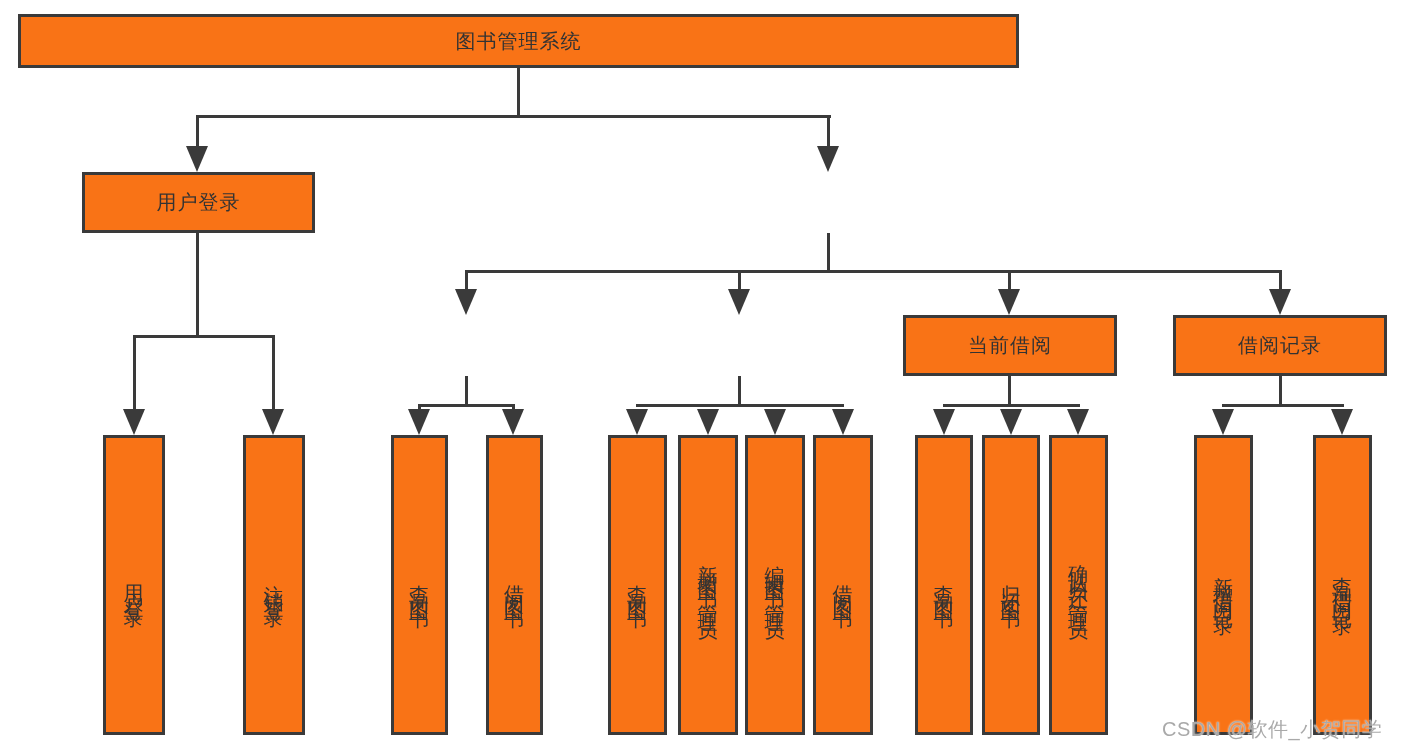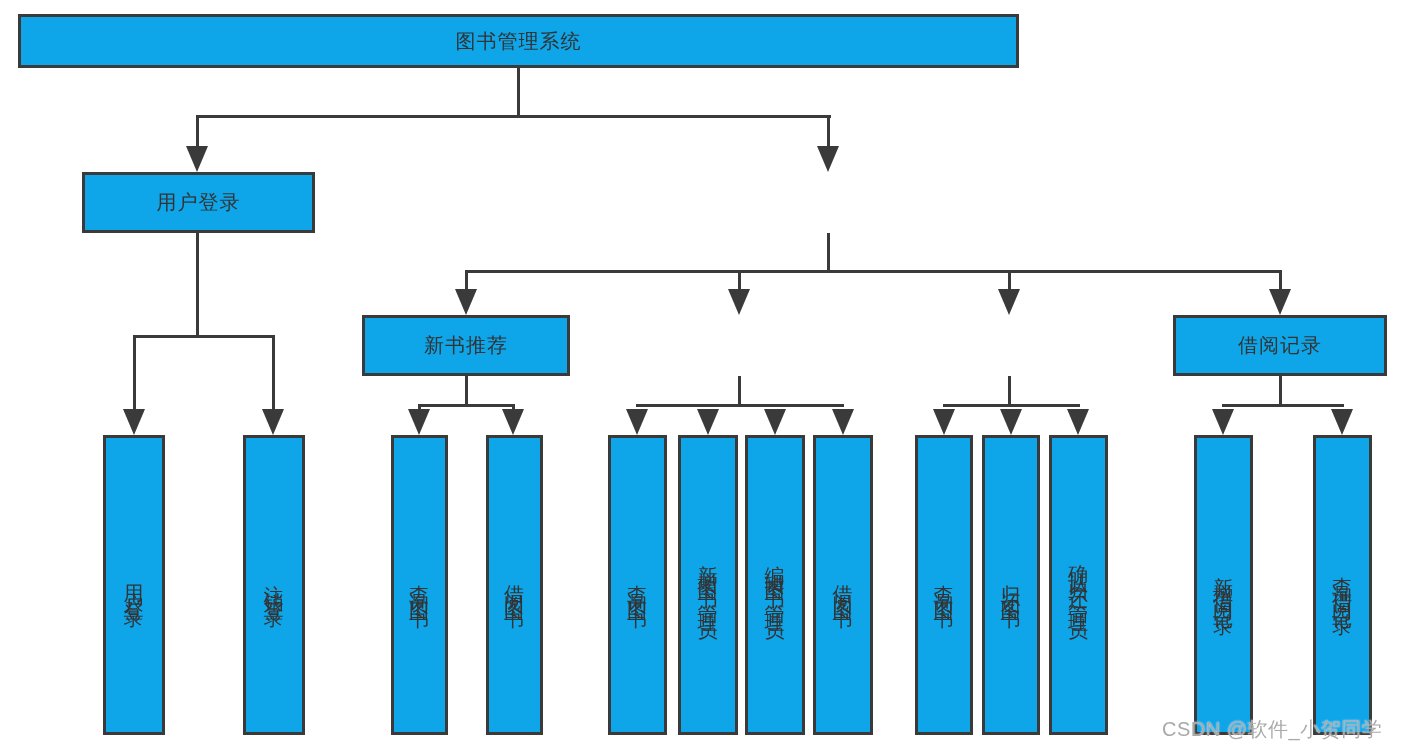--- a/index.html
+++ b/index.html
@@ -2,21 +2,21 @@
 <html><head>
 <meta charset="utf-8">
 <style>
   html,body { margin:0; padding:0; background:#fff; }
   #canvas {
     position:relative; width:1405px; height:747px; background:#ffffff;
     font-family:"Liberation Sans", sans-serif; overflow:hidden;
   }
   .box {
     position:absolute; box-sizing:border-box;
-    border:3px solid #3a3a3a; background:#0ea5e9;
+    border:3px solid #3a3a3a; background:#f97316;
     display:flex; align-items:center; justify-content:center;
     color:#333333; font-size:20px;
   }
   .hbox { letter-spacing:1px; }
   .leaf {
     writing-mode:vertical-rl; text-orientation:mixed;
     letter-spacing:8px; line-height:1;
   }
   .v { position:absolute; width:3px; background:#3a3a3a; }
   .h { position:absolute; height:3px; background:#3a3a3a; }
@@ -38,25 +38,25 @@
 
   <div class="box hbox" style="left:18px;top:14px;width:1001px;height:54px;">
     <span>图书管理系统</span>
   </div>
 
   <div class="box hbox" style="left:82px;top:172px;width:233px;height:61px;">
     <span>用户登录</span>
   </div>
 
 
-  <div class="box hbox" style="left:362px;top:315px;width:208px;height:61px;">
-    <span>新书推荐</span>
-  </div>
 
 
+  <div class="box hbox" style="left:903px;top:315px;width:214px;height:61px;">
+    <span>当前借阅</span>
+  </div>
 
   <div class="box hbox" style="left:1173px;top:315px;width:214px;height:61px;">
     <span>借阅记录</span>
   </div>
 
   <div class="box leaf" style="left:103px;top:435px;width:62px;height:300px;">
     <span>用户登录</span>
   </div>
   <div class="box leaf" style="left:243px;top:435px;width:62px;height:300px;">
     <span>注销登录</span>

